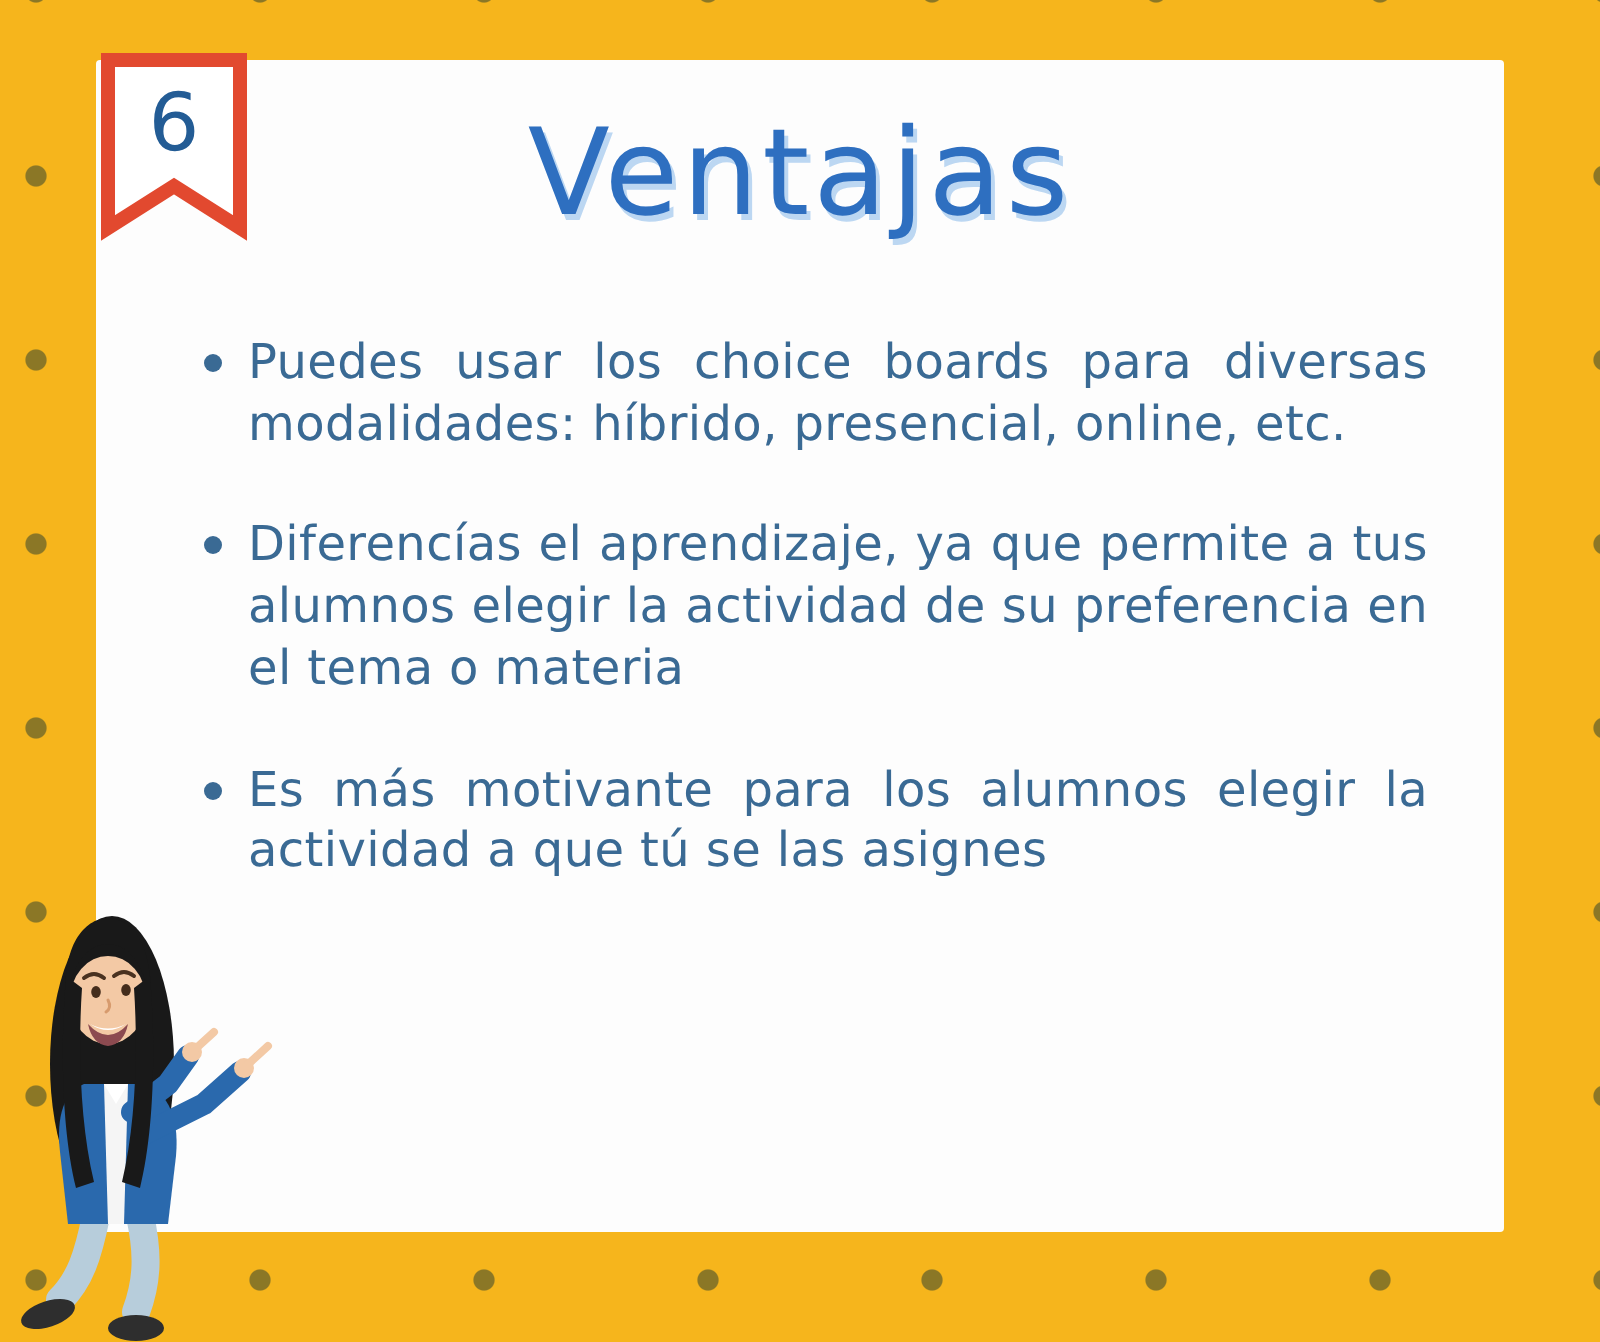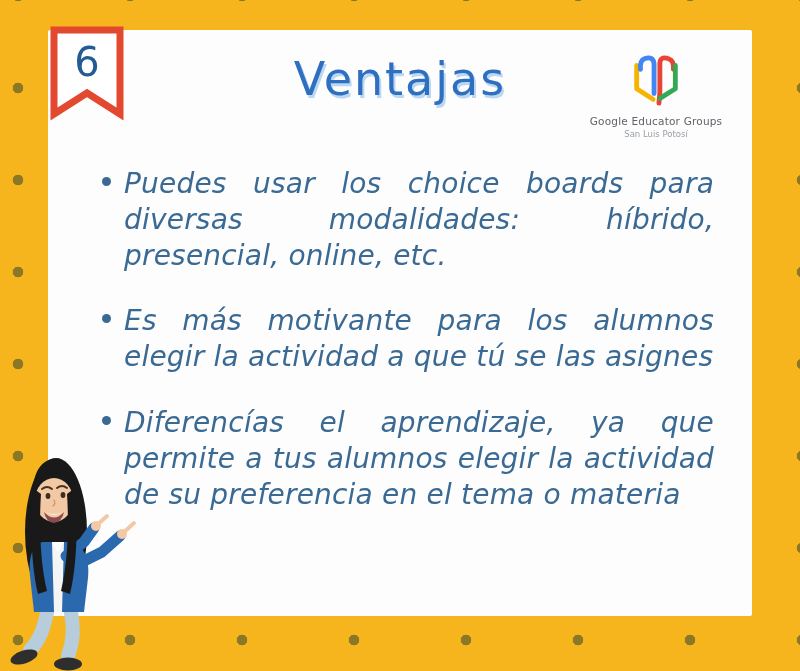--- a/index.html
+++ b/index.html
@@ -12,21 +12,21 @@
       radial-gradient(circle,#8b7726 5px,rgba(139,119,38,0) 5.6px);
     background-size:112px 92px,112px 92px;
     background-position:18px -4px,74px 42px;
   }
   .card{
     position:absolute;left:48px;top:30px;width:704px;height:586px;
     background:#fdfdfd;border-radius:2px;
   }
   .title{
     position:absolute;top:22px;left:0;width:100%;text-align:center;
-    font-size:46px;letter-spacing:2px;color:#2e6fc0;
+    font-size:60px;letter-spacing:2px;color:#2e6fc0;
     text-shadow:2px 3px 0 #bcd7f2;
     font-weight:400;
   }
   .ribbon{
     position:absolute;left:50px;top:26px;width:74px;height:96px;z-index:5;
   }
   .ribbon .num{
     position:absolute;left:0;right:0;top:13px;text-align:center;
     font-size:40px;color:#235c95;
   }
@@ -35,51 +35,41 @@
   }
   .logo .book{display:block;margin:0 auto;}
   .logo .org{font-size:10.5px;color:#5f6368;margin-top:5px;letter-spacing:.2px;}
   .logo .chapter{font-size:8.5px;color:#9aa0a6;margin-top:2px;}
   .bullets{
     position:absolute;left:52px;top:136px;width:614px;
     list-style:none;margin:0;padding:0;
   }
   .bullets li{
     position:relative;padding-left:24px;margin-bottom:30px;
-    font-size:28px;line-height:1.28;color:#3a6a94;
-    text-align:justify;text-align-last:left;letter-spacing:.2px;font-style:italic;
+    font-size:24px;line-height:1.28;color:#3a6a94;
+    text-align:justify;text-align-last:left;letter-spacing:.2px;
   }
   .bullets li::before{
     content:"";position:absolute;left:2px;top:11px;width:9px;height:9px;
     border-radius:50%;background:#3a6a94;
   }
   .avatar{position:absolute;left:2px;top:444px;width:142px;height:227px;z-index:6;}
 </style>
 </head>
 <body>
 
 <div class="card">
 
   <div class="title">Ventajas</div>
 
-  <div class="logo">
-    <svg class="book" width="58" height="60" viewBox="0 0 60 62">
-      <path d="M10,16 V40 L27,51" fill="none" stroke="#f4b400" stroke-width="5" stroke-linecap="round" stroke-linejoin="round"></path>
-      <path d="M28,45 V14 Q27,6 18,9 Q13,11 14,20" fill="none" stroke="#4285f4" stroke-width="5" stroke-linecap="round" stroke-linejoin="round"></path>
-      <path d="M48,20 Q49,11 43,9 Q34,6 34,14 V44 L33,55" fill="none" stroke="#ea4335" stroke-width="5" stroke-linecap="round" stroke-linejoin="round"></path>
-      <path d="M50,16 V40 L34,50" fill="none" stroke="#34a853" stroke-width="5" stroke-linecap="round" stroke-linejoin="round"></path>
-    </svg>
-    <div class="org">Google Educator Groups</div>
-    <div class="chapter">San Luis Potosí</div>
-  </div>
 
   <ul class="bullets">
     <li>Puedes usar los choice boards para diversas modalidades: híbrido, presencial, online, etc.</li>
+    <li>Diferencías el aprendizaje, ya que permite a tus alumnos elegir la actividad de su preferencia en el tema o materia</li>
     <li>Es más motivante para los alumnos elegir la actividad a que tú se las asignes</li>
-    <li>Diferencías el aprendizaje, ya que permite a tus alumnos elegir la actividad de su preferencia en el tema o materia</li>
   </ul>
 
 </div>
 
 <div class="ribbon">
   <svg width="74" height="96" viewBox="0 0 74 96">
     <polygon points="4,4 70,4 70,88 37,67 4,88" fill="#ffffff" stroke="#e2492f" stroke-width="7" stroke-linejoin="miter"></polygon>
   </svg>
   <div class="num">6</div>
 </div>

